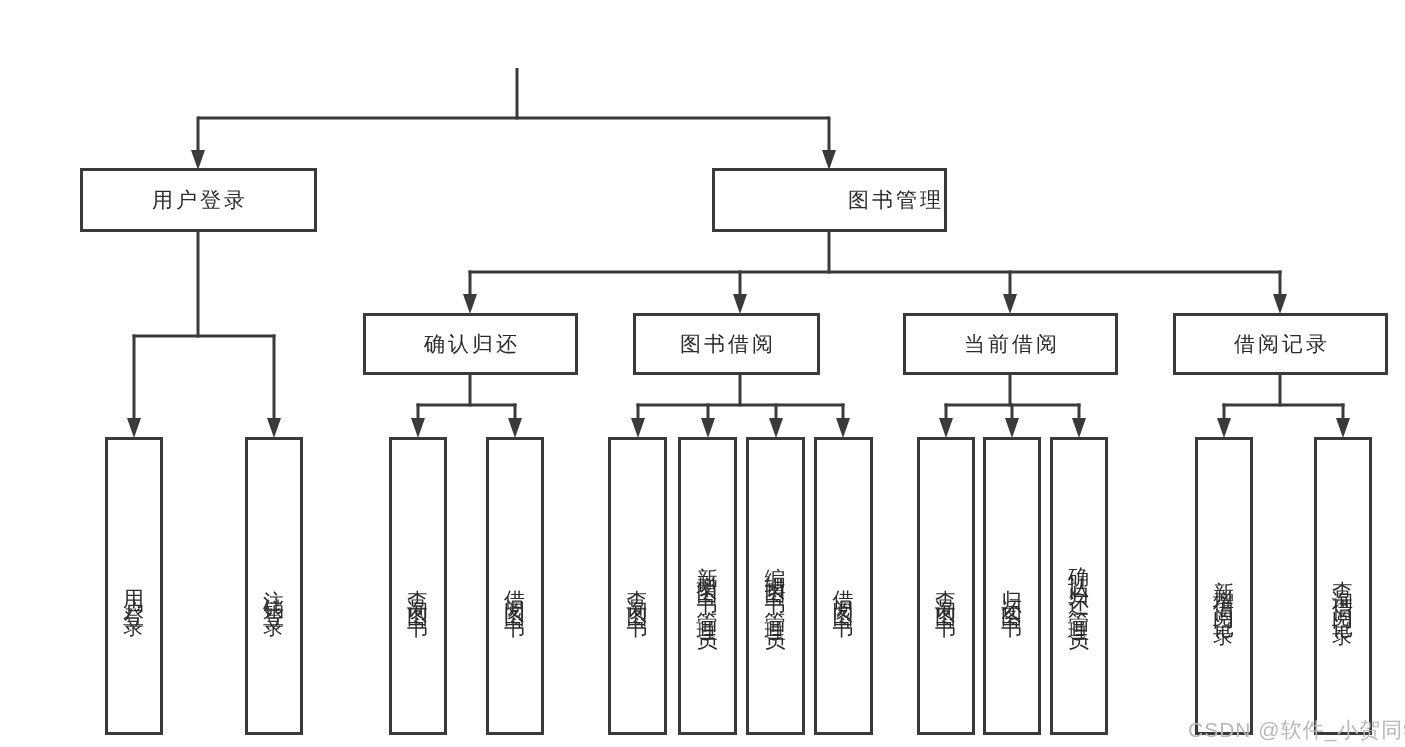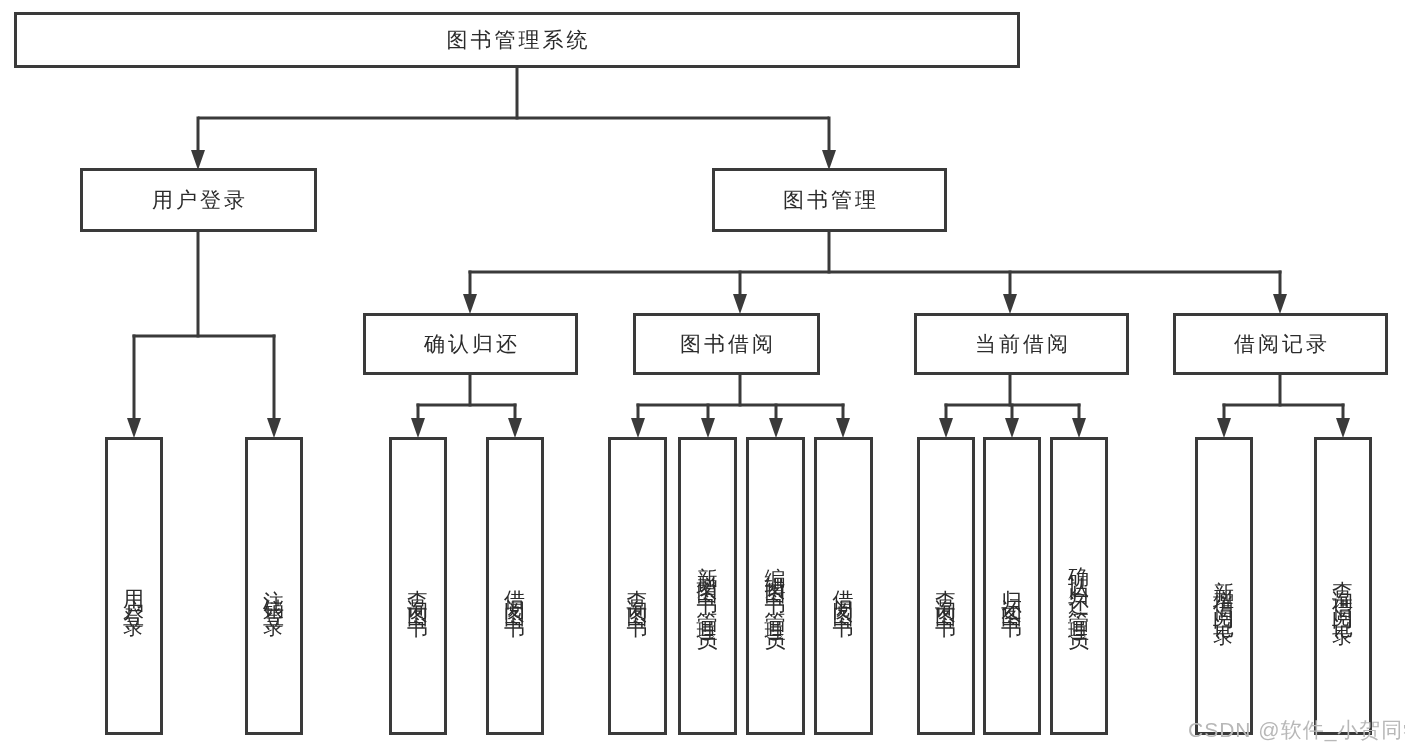--- a/index.html
+++ b/index.html
@@ -150,38 +150,35 @@
     <g>
       <line x1="1280" y1="375" x2="1280" y2="406.5"></line>
       <line x1="1222.5" y1="405" x2="1344.5" y2="405"></line>
       <line x1="1224" y1="403.5" x2="1224" y2="420"></line>
       <polygon points="1217,418 1231,418 1224,438"></polygon>
       <line x1="1343" y1="403.5" x2="1343" y2="420"></line>
       <polygon points="1336,418 1350,418 1343,438"></polygon>
     </g>
   </svg>
 
-  <div class="node hnode" style="left:14px; top:12px; width:1006px; height:56px;">
-    <span class="hlabel">图书管理系统</span>
-  </div>
 
   <div class="node hnode" style="left:80px; top:168px; width:237px; height:64px;">
     <span class="hlabel">用户登录</span>
   </div>
-  <div class="node hnode" style="left:712px; top:168px; width:235px; height:64px;">
+  <div class="node hnode" style="left:712px; top:168px; width:235px; height:64px;justify-content:flex-end;">
     <span class="hlabel">图书管理</span>
   </div>
 
   <div class="node hnode" style="left:363px; top:313px; width:215px; height:62px;">
     <span class="hlabel">确认归还</span>
   </div>
   <div class="node hnode" style="left:633px; top:313px; width:187px; height:62px;">
     <span class="hlabel">图书借阅</span>
   </div>
-  <div class="node hnode" style="left:903px; top:313px; width:215px; height:62px;margin-left:11px;">
+  <div class="node hnode" style="left:903px; top:313px; width:215px; height:62px;">
     <span class="hlabel">当前借阅</span>
   </div>
   <div class="node hnode" style="left:1173px; top:313px; width:215px; height:62px;">
     <span class="hlabel">借阅记录</span>
   </div>
 
   <div class="node vnode" style="left:105px;">
     <span class="vlabel">用户登录</span>
   </div>
   <div class="node vnode" style="left:245px;">

